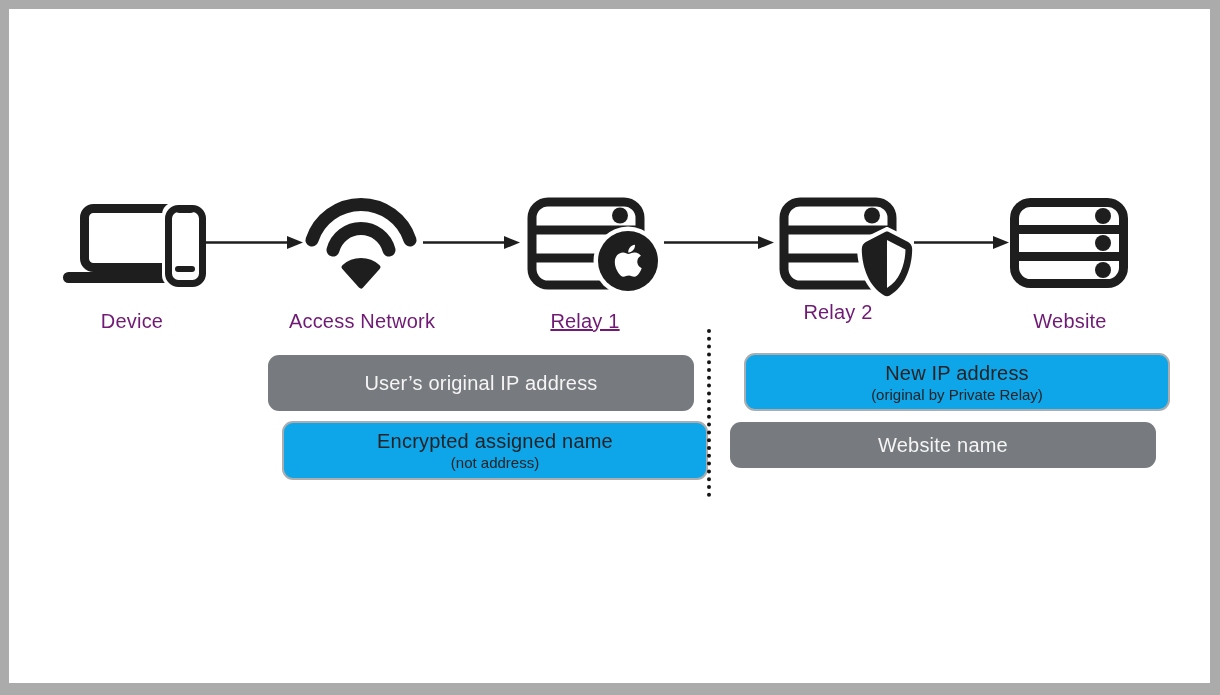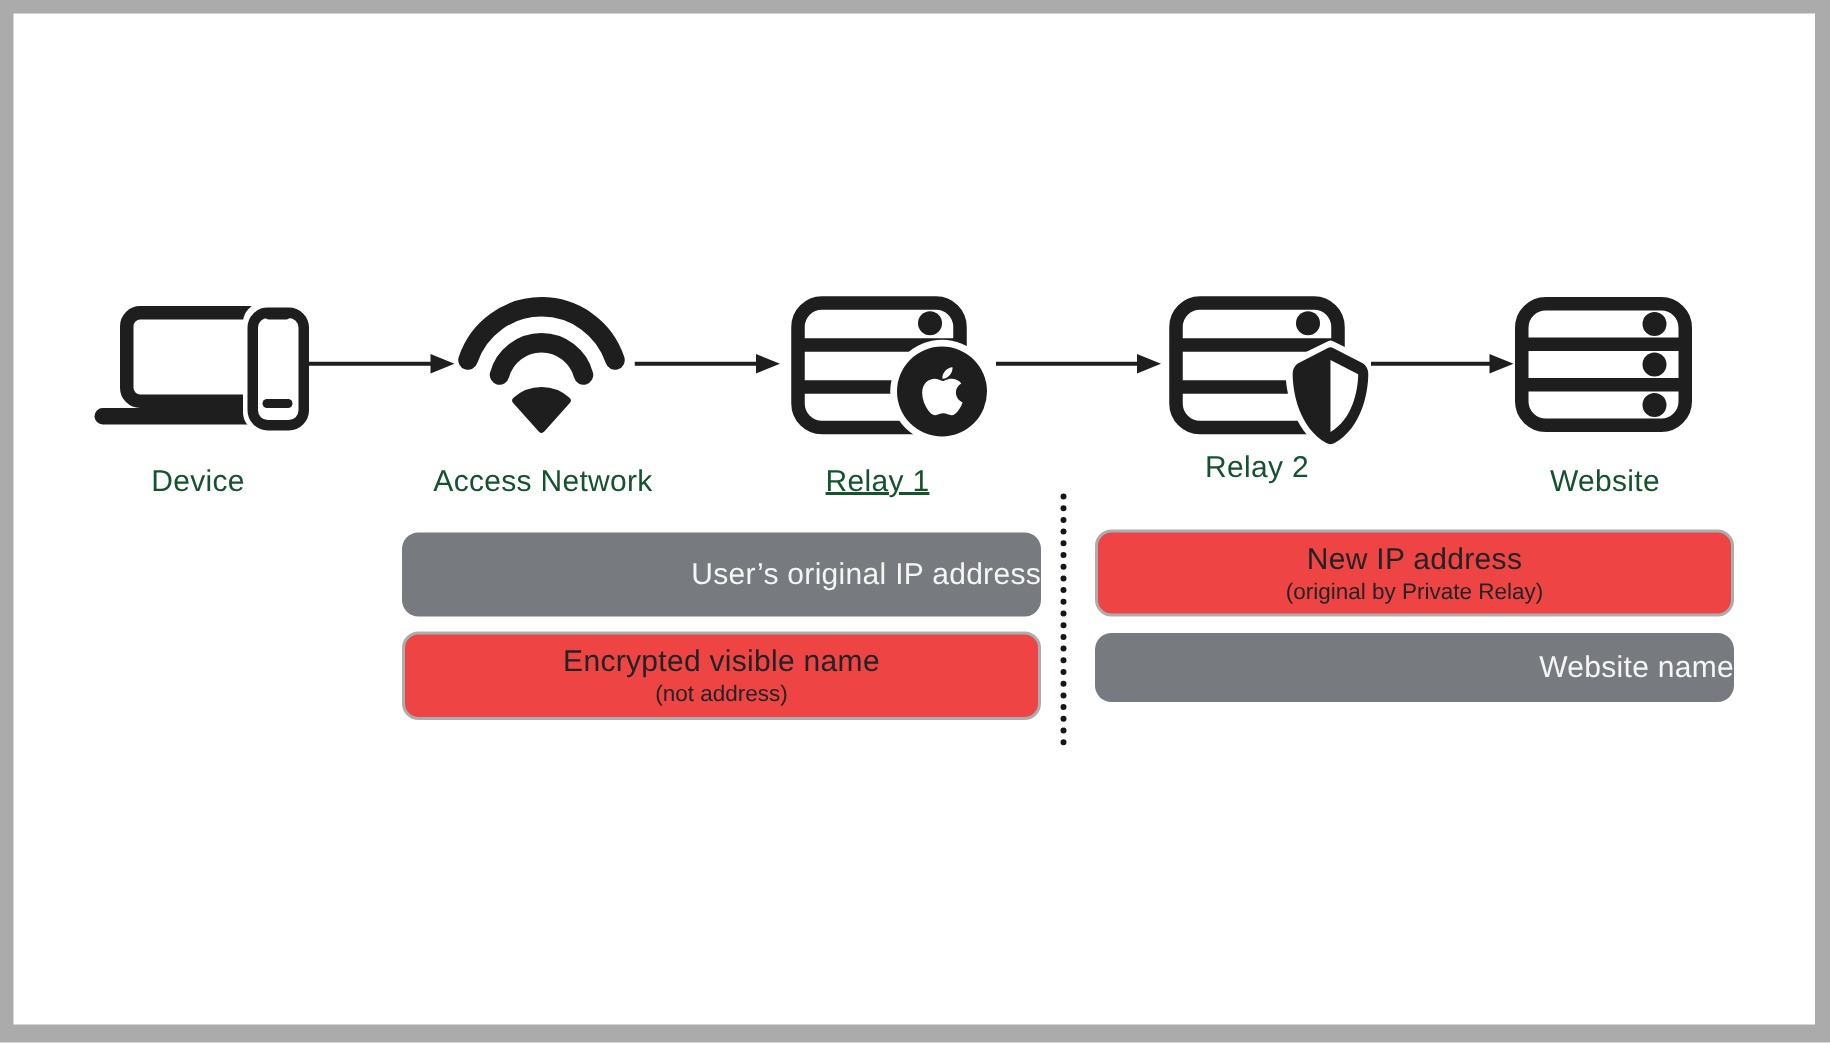--- a/index.html
+++ b/index.html
@@ -12,43 +12,43 @@
   .stage{position:relative;width:1220px;height:695px;}
   .canvas{
     position:absolute;left:9px;top:9px;right:10px;bottom:12px;
     background:#ffffff;
   }
   .abs{position:absolute;}
   .node-label{
     position:absolute;
     transform:translateX(-50%);
     font-size:20px;
-    color:#14532d;
+    color:#701a75;
     letter-spacing:.2px;
     white-space:nowrap;
   }
   .info-box{
     position:absolute;
     width:426px;
     border-radius:11px;
     box-sizing:border-box;
     text-align:center;
   }
   .info-box.filled{
     background:#777a7e;
     color:#f5f5f5;
-    display:flex;align-items:center;justify-content:flex-end;
+    display:flex;align-items:center;justify-content:center;
     font-size:20px;
     letter-spacing:.2px;
   }
   .info-box.outlined{
-    background:#ef4444;
+    background:#0ea5e9;
     border:2px solid #abadaf;
     color:#232325;
-    display:flex;flex-direction:column;align-items:center;justify-content:center;
+    display:flex;flex-direction:column;align-items:center;justify-content:center;margin-left:14px;
   }
   .info-box .main{font-size:20px;line-height:24px;letter-spacing:.2px;}
   .info-box .sub{font-size:15px;line-height:19px;}
   .dotted-sep{
     position:absolute;
     width:0;
     border-left:4px dotted #161616;
   }
   svg{display:block;}
 </style>
@@ -121,21 +121,21 @@
   <div class="node-label" style="left:132px;top:310px;">Device</div>
   <div class="node-label" style="left:362px;top:310px;">Access Network</div>
   <div class="node-label" style="left:585px;top:310px;text-decoration:underline;">Relay 1</div>
   <div class="node-label" style="left:838px;top:301px;">Relay 2</div>
   <div class="node-label" style="left:1070px;top:310px;">Website</div>
 
   <div class="info-box filled" style="left:268px;top:355px;height:56px;">
     <span class="main">User’s original IP address</span>
   </div>
   <div class="info-box outlined" style="left:268px;top:421px;height:59px;">
-    <span class="main">Encrypted visible name</span>
+    <span class="main">Encrypted assigned name</span>
     <span class="sub">(not address)</span>
   </div>
 
   <div class="dotted-sep" style="left:707px;top:329px;height:168px;"></div>
 
   <div class="info-box outlined" style="left:730px;top:353px;height:58px;">
     <span class="main">New IP address</span>
     <span class="sub">(original by Private Relay)</span>
   </div>
   <div class="info-box filled" style="left:730px;top:422px;height:46px;">

